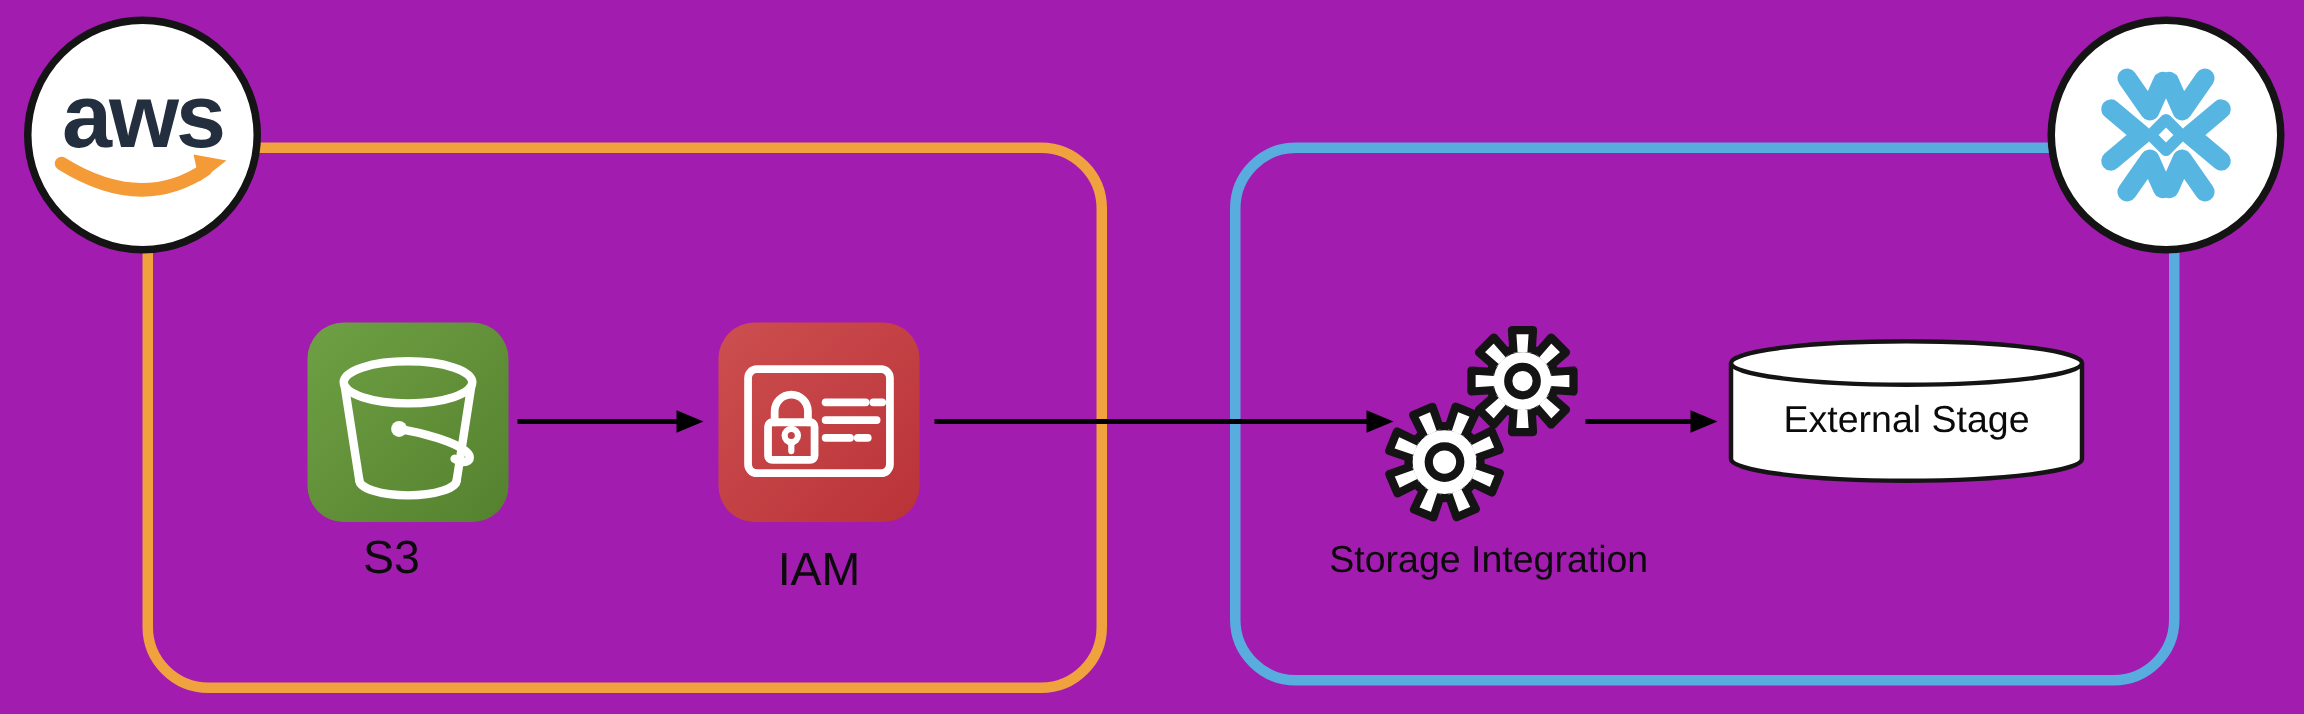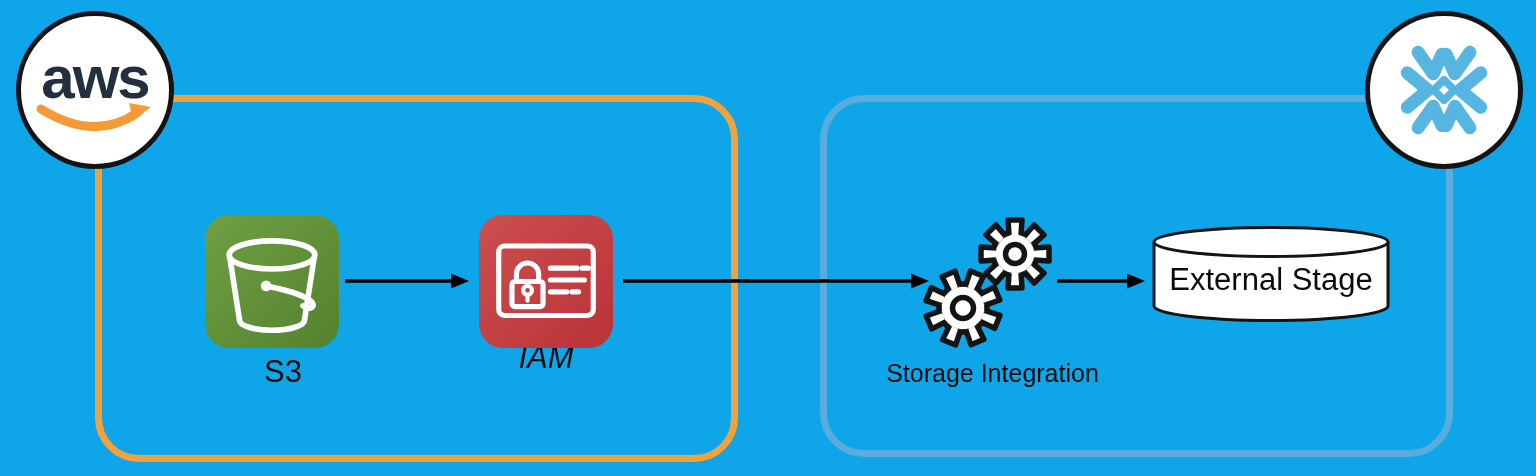--- a/index.html
+++ b/index.html
@@ -1,17 +1,17 @@
 <!DOCTYPE html>
 <html style="--aws-box-border: #F0A23E; --snowflake-box-border: #58ACDE; --s3-green-start: #6FA044; --s3-green-end: #54812E; --iam-red-start: #CD4F50; --iam-red-end: #B93237; --aws-text: #232F3E; --aws-smile: #F49A36; --snowflake-blue: #57B5E2; --arrow-black: #000000; --icon-stroke-white: #FFFFFF; --outline-black: #141414;"><head>
 <meta charset="utf-8">
 <style>
   html,body{margin:0;padding:0;background:#ffffff;}
   .canvas{
-    position:relative;width:1536px;height:476px;background:#0ea5e9;overflow:hidden;
+    position:relative;width:1536px;height:476px;background:#a21caf;overflow:hidden;
     font-family:"Liberation Sans","DejaVu Sans",sans-serif;
   }
   .acct-box{position:absolute;box-sizing:border-box;border-radius:44px;background:transparent;}
   .aws-box{left:95px;top:95px;width:643px;height:367px;border:7px solid var(--aws-box-border);}
   .sf-box{left:820px;top:95px;width:633px;height:362px;border:7px solid var(--snowflake-box-border);}
   .logo-circle{
     position:absolute;width:158px;height:158px;border-radius:50%;
     background:#ffffff;border:5px solid #141414;box-sizing:border-box;z-index:3;
     display:flex;flex-direction:column;align-items:center;justify-content:center;
   }
@@ -22,30 +22,30 @@
     line-height:1;margin-top:6px;
   }
   .aws-smile{margin-top:-6px;}
   .svc-icon{position:absolute;width:134px;height:133px;border-radius:24px;z-index:2;}
   .s3-icon{left:205px;top:215px;background:linear-gradient(135deg,var(--s3-green-start),var(--s3-green-end));}
   .iam-icon{left:479px;top:215px;background:linear-gradient(135deg,var(--iam-red-start),var(--iam-red-end));}
   .svc-icon svg{position:absolute;left:0;top:0;}
   .node-label{
     position:absolute;text-align:center;color:#0b0b0b;font-size:31px;line-height:1.1;
   }
-  .s3-label{left:216px;top:355px;width:134px;}
-  .iam-label{left:479px;top:341px;width:134px;font-style:italic;}
+  .s3-label{left:194px;top:355px;width:134px;}
+  .iam-label{left:479px;top:363px;width:134px;}
   .si-label{left:840px;top:360px;width:305px;font-size:25px;}
   .arrow{position:absolute;z-index:1;}
   .gears{position:absolute;left:918px;top:214px;z-index:2;}
   .cyl{position:absolute;left:1150px;top:223px;z-index:2;}
   .cyl-label{
     position:absolute;left:1150px;top:223px;width:242px;height:102px;z-index:4;
     display:flex;align-items:center;justify-content:center;padding-top:12px;box-sizing:border-box;
-    font-size:31px;color:#0b0b0b;
+    font-size:25px;color:#0b0b0b;
   }
 </style>
 </head>
 <body>
 
 <div class="canvas">
 
   <div class="acct-box aws-box"></div>
   <div class="acct-box sf-box"></div>
 

